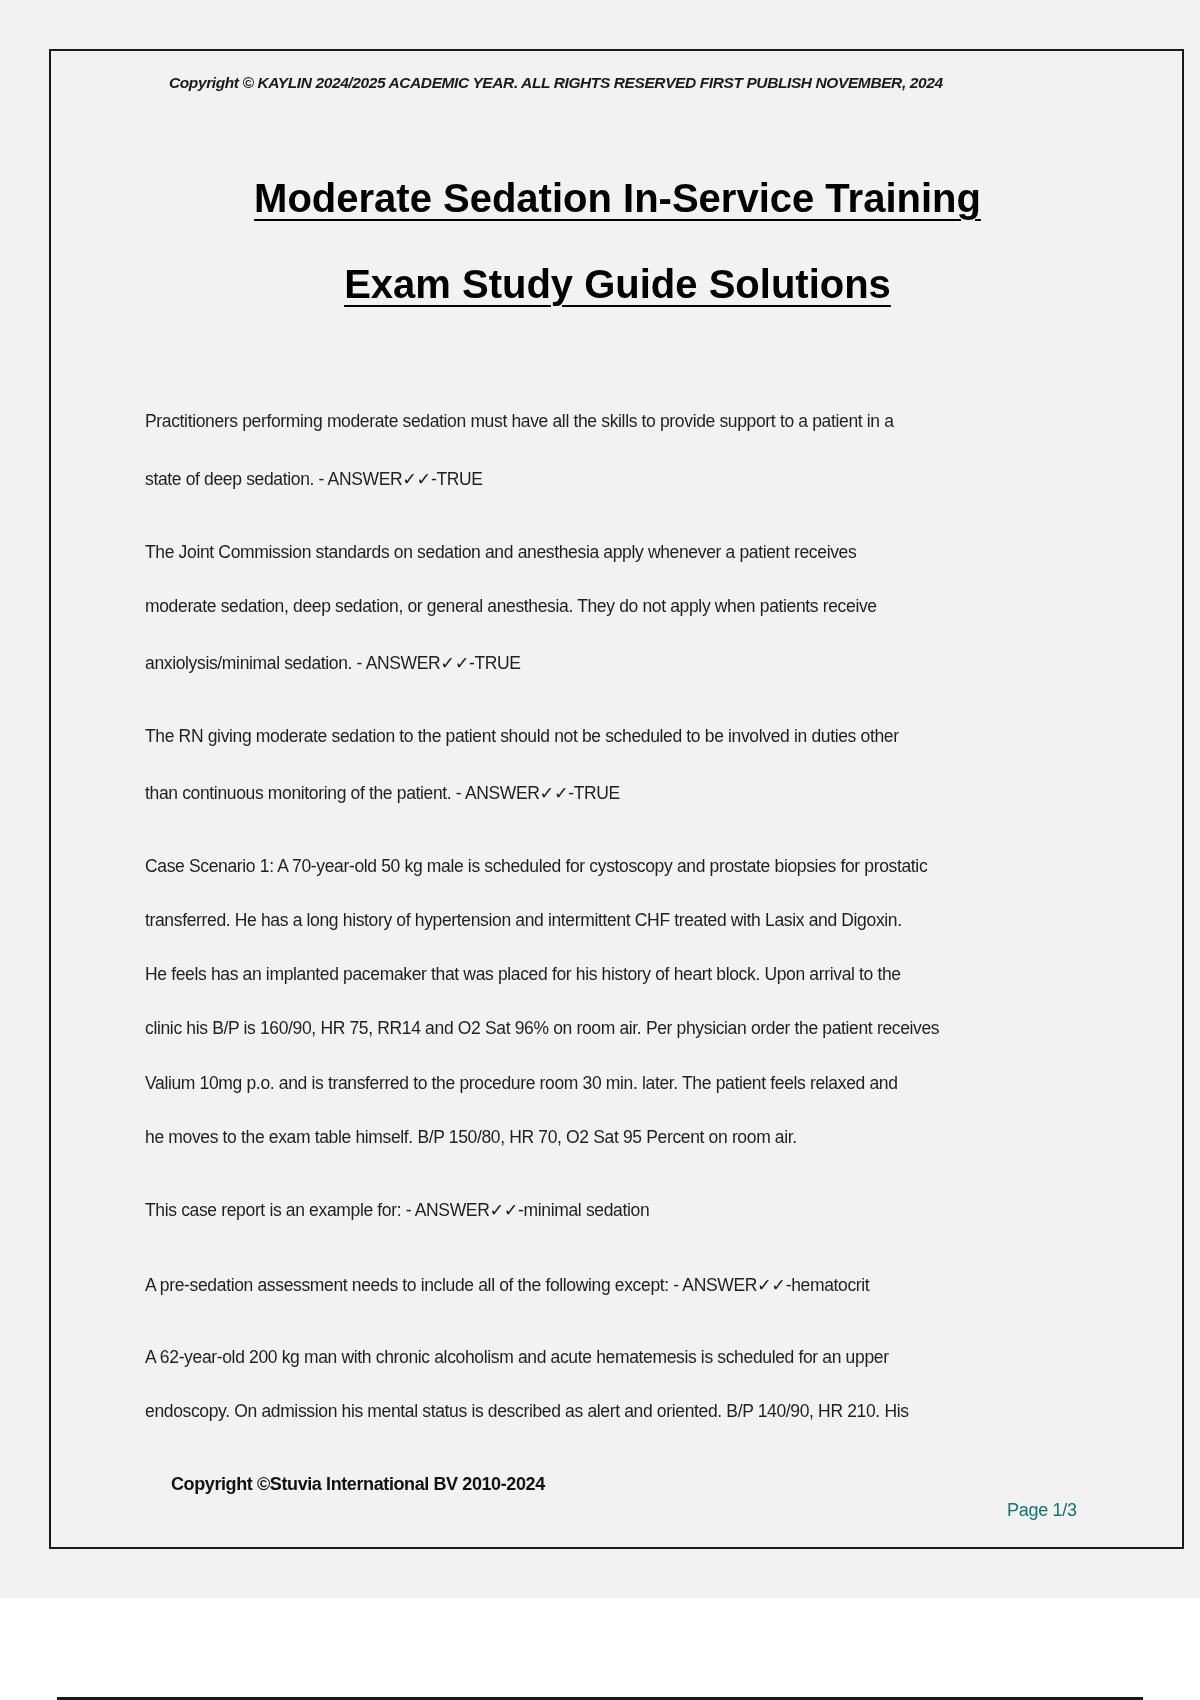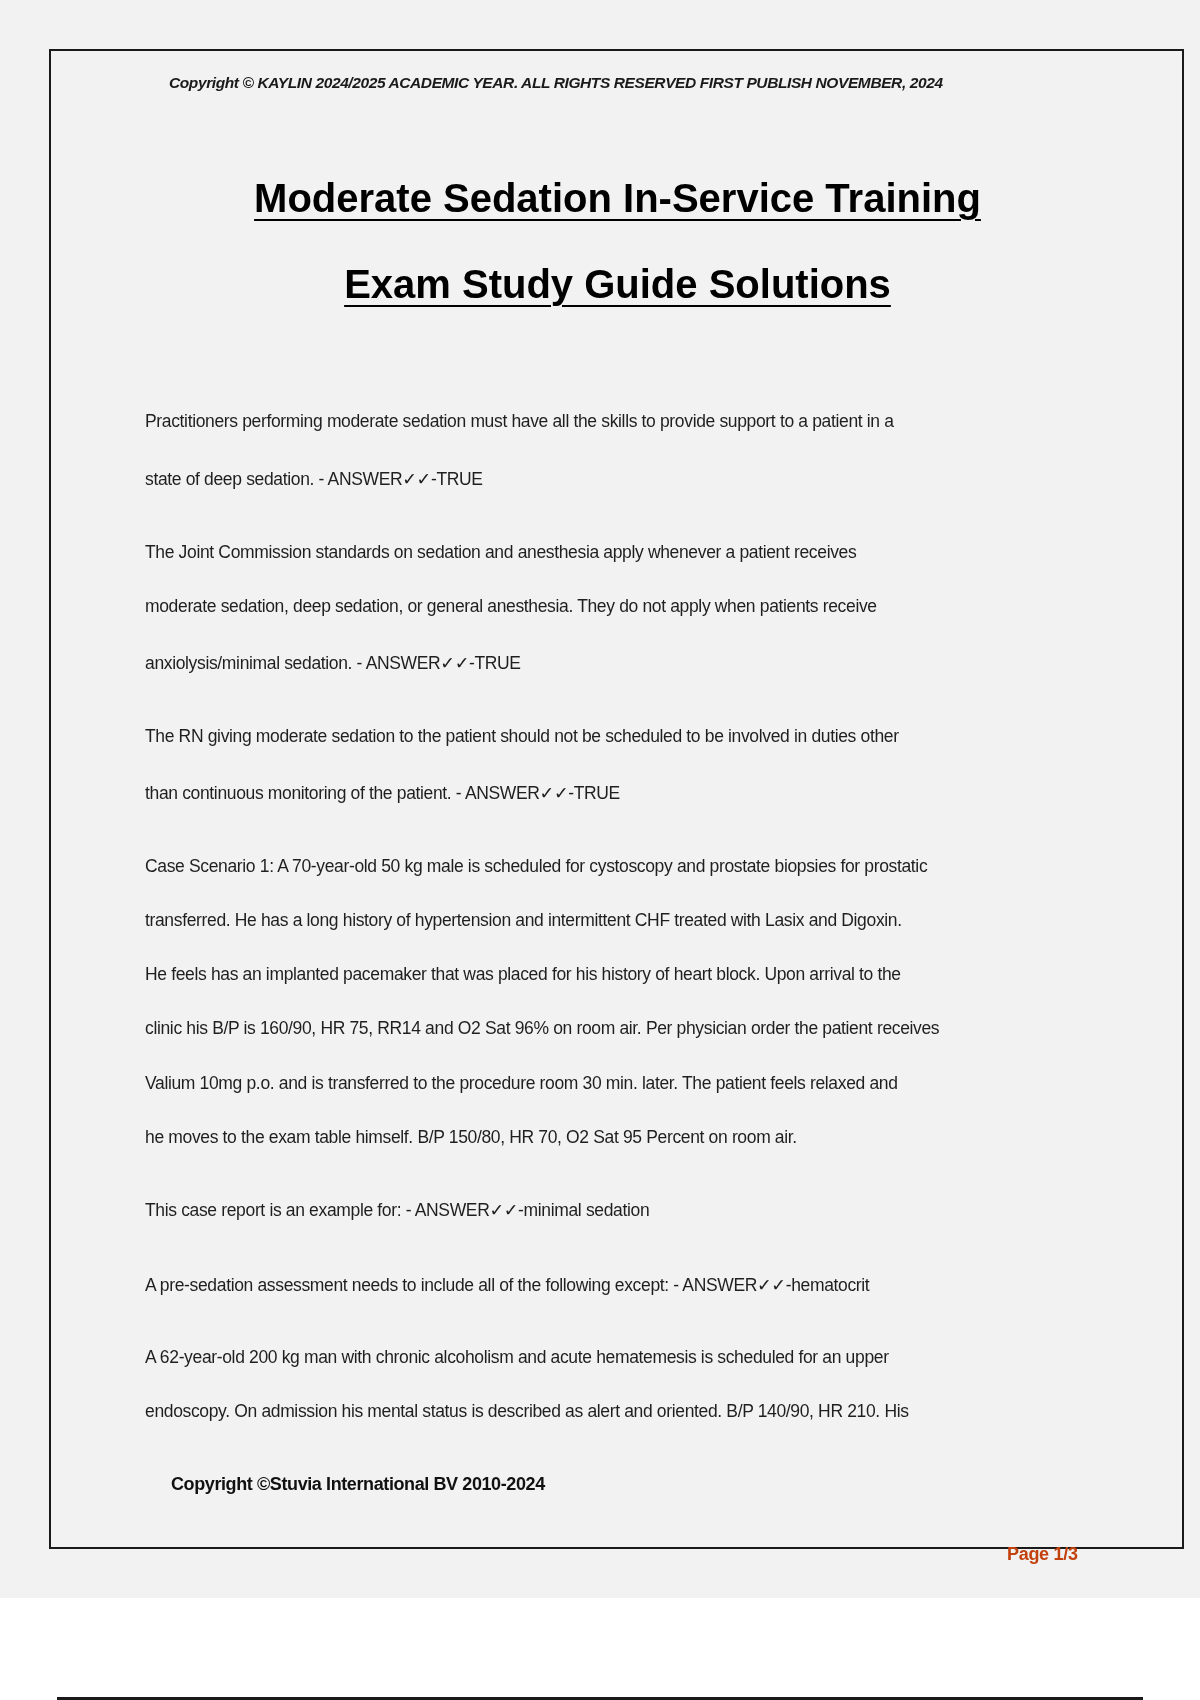--- a/index.html
+++ b/index.html
@@ -39,22 +39,22 @@
     font-size: 17.5px; color: #1f1f1f; white-space: nowrap;
     letter-spacing: -0.35px;
   }
   .footer-copyright {
     position: absolute; left: 145px; top: 1474px;
     font-size: 18px; font-weight: bold; color: #111; white-space: nowrap;
     letter-spacing: -0.4px;
     margin-left: 26px;
   }
   .footer-page {
-    position: absolute; left: 1007px; top: 1544px;
-    font-size: 18px; font-weight: bold; color: #c2410c; white-space: nowrap;
+    position: absolute; left: 1007px; top: 1500px;
+    font-size: 18px; font-weight: normal; color: #0f766e; white-space: nowrap;
     letter-spacing: -0.3px;
   }
   .bottom-rule {
     position: absolute; left: 57px; top: 1697px; width: 1086px; height: 3px;
     background: #1a1a1a;
   }
 </style>
 </head>
 <body>
 

